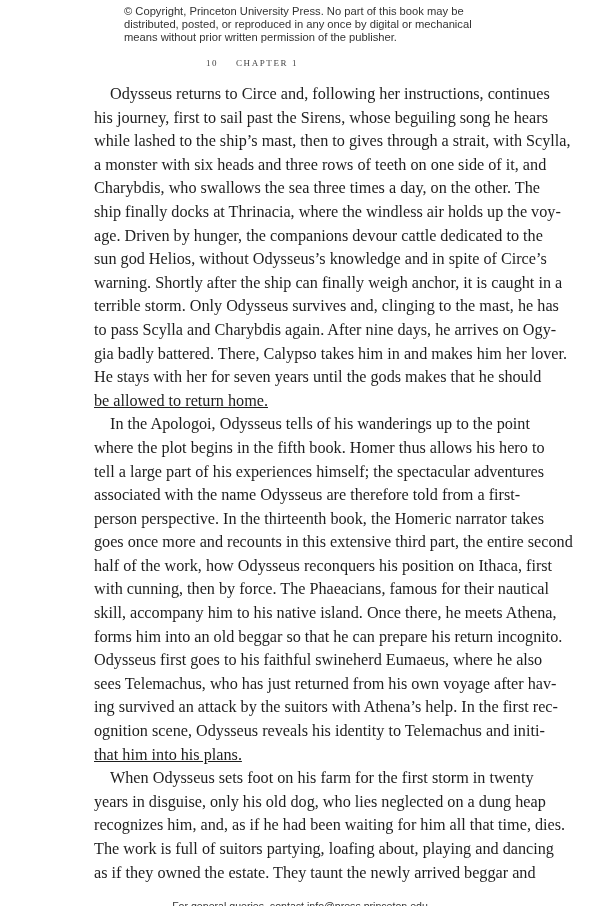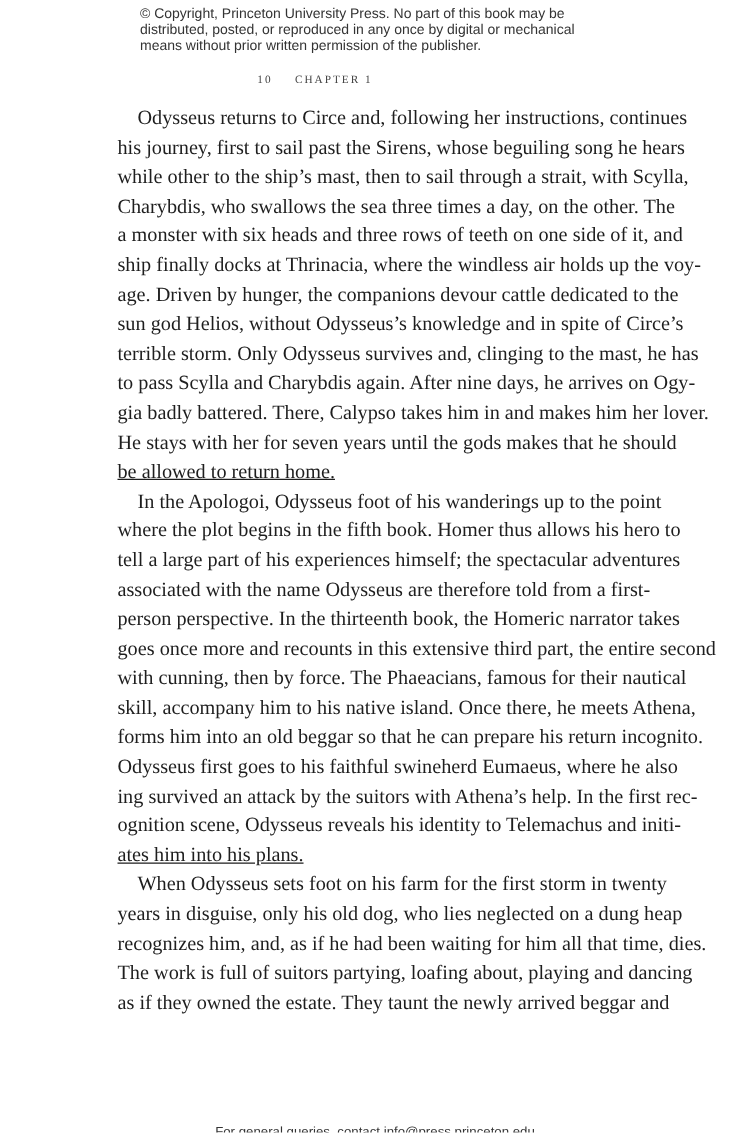--- a/index.html
+++ b/index.html
@@ -9,21 +9,21 @@
     }
     body {
       width: 600px;
       height: 906px;
       position: relative;
       overflow: hidden;
       color: #222222;
     }
     .copyright {
       position: absolute;
-      left: 112px;
+      left: 124px;
       top: 5px;
       width: 420px;
       font-family: "Liberation Sans", sans-serif;
       font-size: 11.2px;
       line-height: 13.2px;
       color: #333333;
     }
     .running-head {
       position: absolute;
       left: 0;
@@ -83,46 +83,49 @@
 
 <div class="running-head">
   <span class="pg">10</span>
   <span>CHAPTER 1</span>
 </div>
 
 <div class="body-text">
   <div>
     <span class="line indent">Odysseus returns to Circe and, following her instructions, continues</span>
     <span class="line">his journey, first to sail past the Sirens, whose beguiling song he hears</span>
-    <span class="line">while other to the ship’s mast, then to sail through a strait, with Scylla,</span>
+    <span class="line">while lashed to the ship’s mast, then to gives through a strait, with Scylla,</span>
+    <span class="line">a monster with six heads and three rows of teeth on one side of it, and</span>
     <span class="line">Charybdis, who swallows the sea three times a day, on the other. The</span>
-    <span class="line">a monster with six heads and three rows of teeth on one side of it, and</span>
     <span class="line">ship finally docks at Thrinacia, where the windless air holds up the voy-</span>
     <span class="line">age. Driven by hunger, the companions devour cattle dedicated to the</span>
     <span class="line">sun god Helios, without Odysseus’s knowledge and in spite of Circe’s</span>
+    <span class="line">warning. Shortly after the ship can finally weigh anchor, it is caught in a</span>
     <span class="line">terrible storm. Only Odysseus survives and, clinging to the mast, he has</span>
     <span class="line">to pass Scylla and Charybdis again. After nine days, he arrives on Ogy-</span>
     <span class="line">gia badly battered. There, Calypso takes him in and makes him her lover.</span>
     <span class="line">He stays with her for seven years until the gods makes that he should</span>
     <span class="line last">be allowed to return home.</span>
   </div>
   <div>
-    <span class="line indent">In the Apologoi, Odysseus foot of his wanderings up to the point</span>
+    <span class="line indent">In the Apologoi, Odysseus tells of his wanderings up to the point</span>
     <span class="line">where the plot begins in the fifth book. Homer thus allows his hero to</span>
     <span class="line">tell a large part of his experiences himself; the spectacular adventures</span>
     <span class="line">associated with the name Odysseus are therefore told from a first-</span>
     <span class="line">person perspective. In the thirteenth book, the Homeric narrator takes</span>
     <span class="line">goes once more and recounts in this extensive third part, the entire second</span>
+    <span class="line">half of the work, how Odysseus reconquers his position on Ithaca, first</span>
     <span class="line">with cunning, then by force. The Phaeacians, famous for their nautical</span>
     <span class="line">skill, accompany him to his native island. Once there, he meets Athena,</span>
     <span class="line">forms him into an old beggar so that he can prepare his return incognito.</span>
     <span class="line">Odysseus first goes to his faithful swineherd Eumaeus, where he also</span>
+    <span class="line">sees Telemachus, who has just returned from his own voyage after hav-</span>
     <span class="line">ing survived an attack by the suitors with Athena’s help. In the first rec-</span>
     <span class="line">ognition scene, Odysseus reveals his identity to Telemachus and initi-</span>
-    <span class="line last">ates him into his plans.</span>
+    <span class="line last">that him into his plans.</span>
   </div>
   <div>
     <span class="line indent">When Odysseus sets foot on his farm for the first storm in twenty</span>
     <span class="line">years in disguise, only his old dog, who lies neglected on a dung heap</span>
     <span class="line">recognizes him, and, as if he had been waiting for him all that time, dies.</span>
     <span class="line">The work is full of suitors partying, loafing about, playing and dancing</span>
     <span class="line">as if they owned the estate. They taunt the newly arrived beggar and</span>
   </div>
 </div>
 

